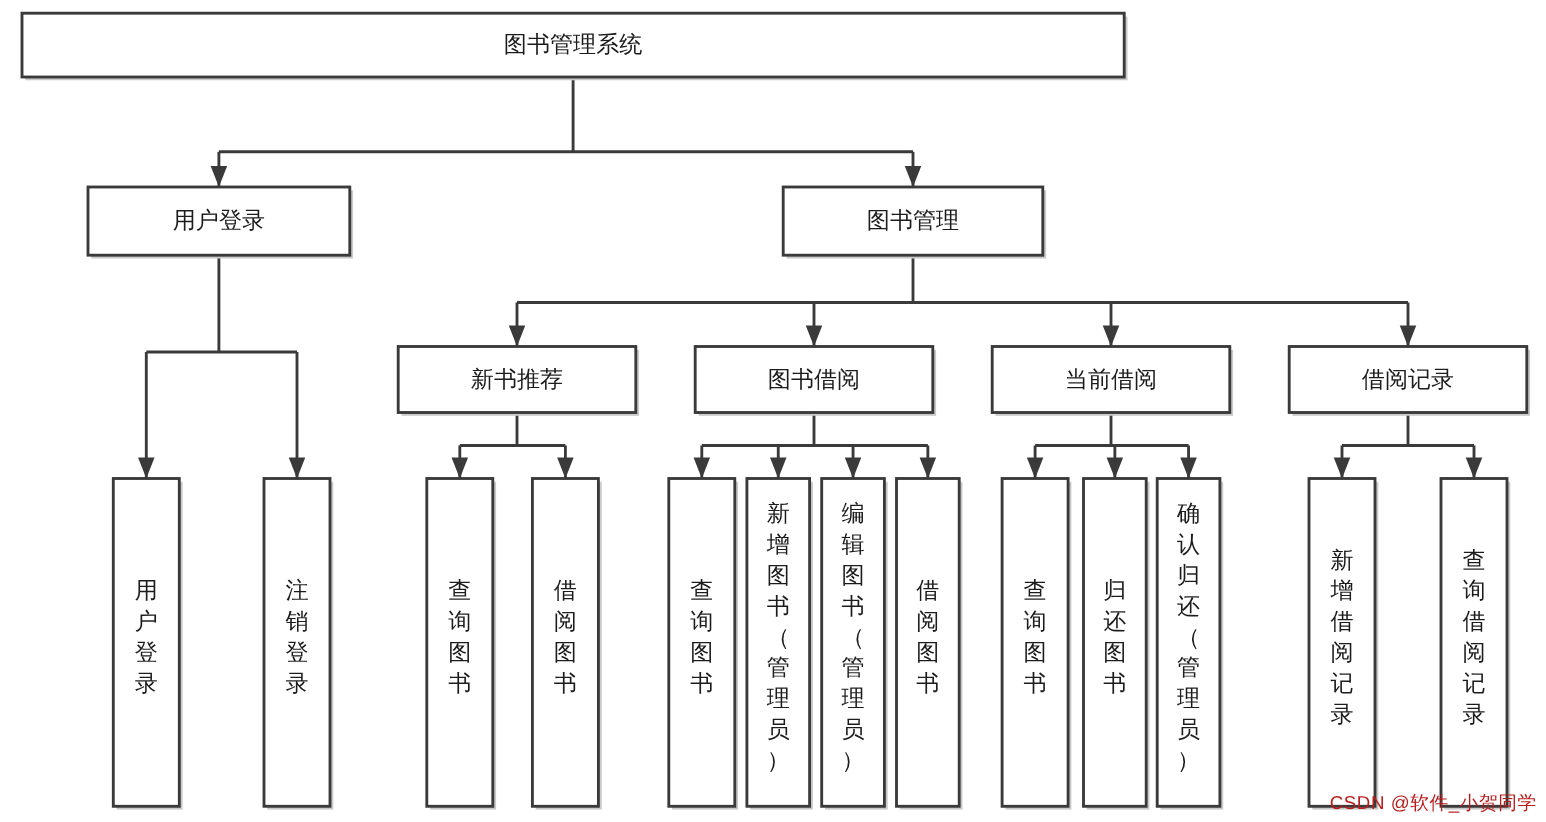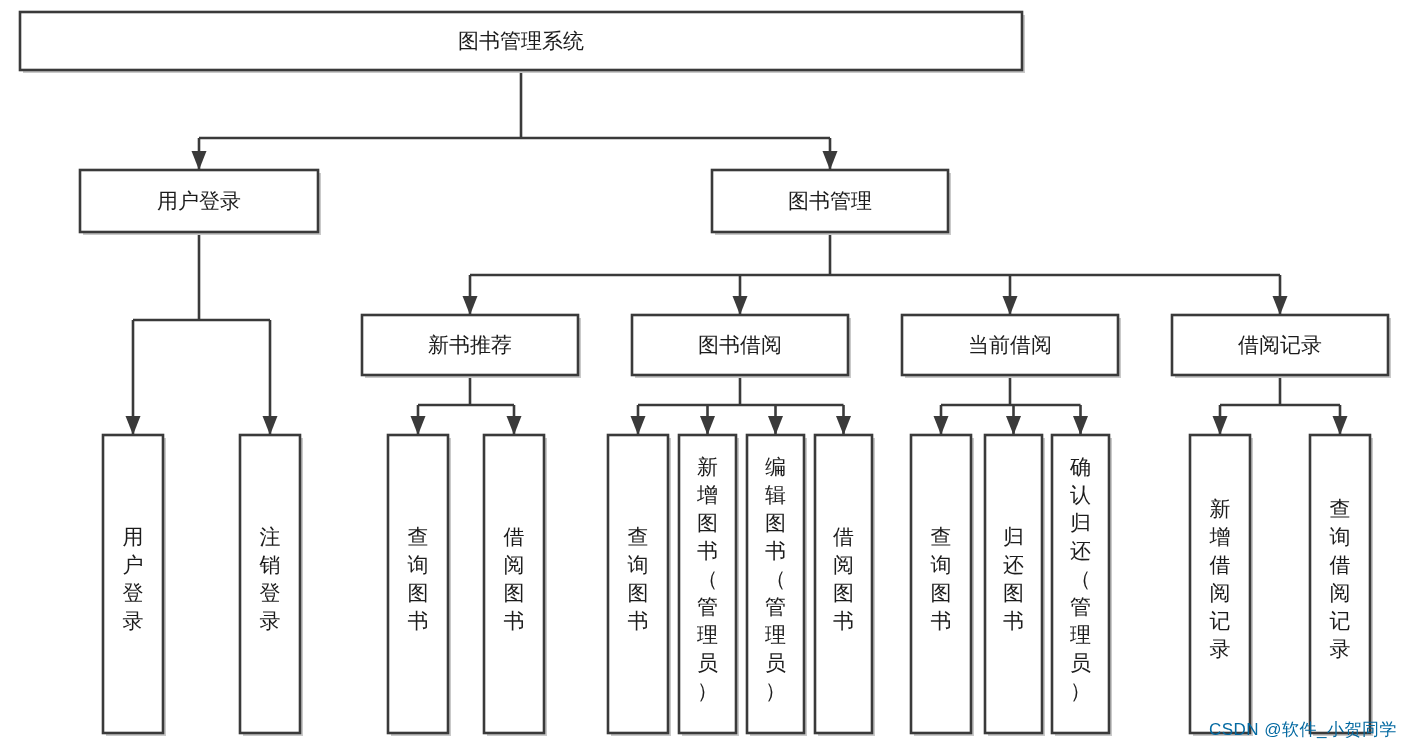--- a/index.html
+++ b/index.html
@@ -58,21 +58,21 @@
     font-family: "Liberation Sans", "DejaVu Sans", sans-serif;
     font-size: 21px;
     text-anchor: middle;
   }
   .watermark {
     position: absolute;
     right: 8px;
     bottom: 6px;
     font-family: "Liberation Sans", "DejaVu Sans", sans-serif;
     font-size: 17px;
-    color: #0369a1;
+    color: #b91c1c;
     letter-spacing: 0.5px;
     white-space: nowrap;
     user-select: none;
   }
 </style>
 </head>
 <body>
 
 <div id="diagram-root">
   <svg class="flow" viewBox="0 0 1405 747">

